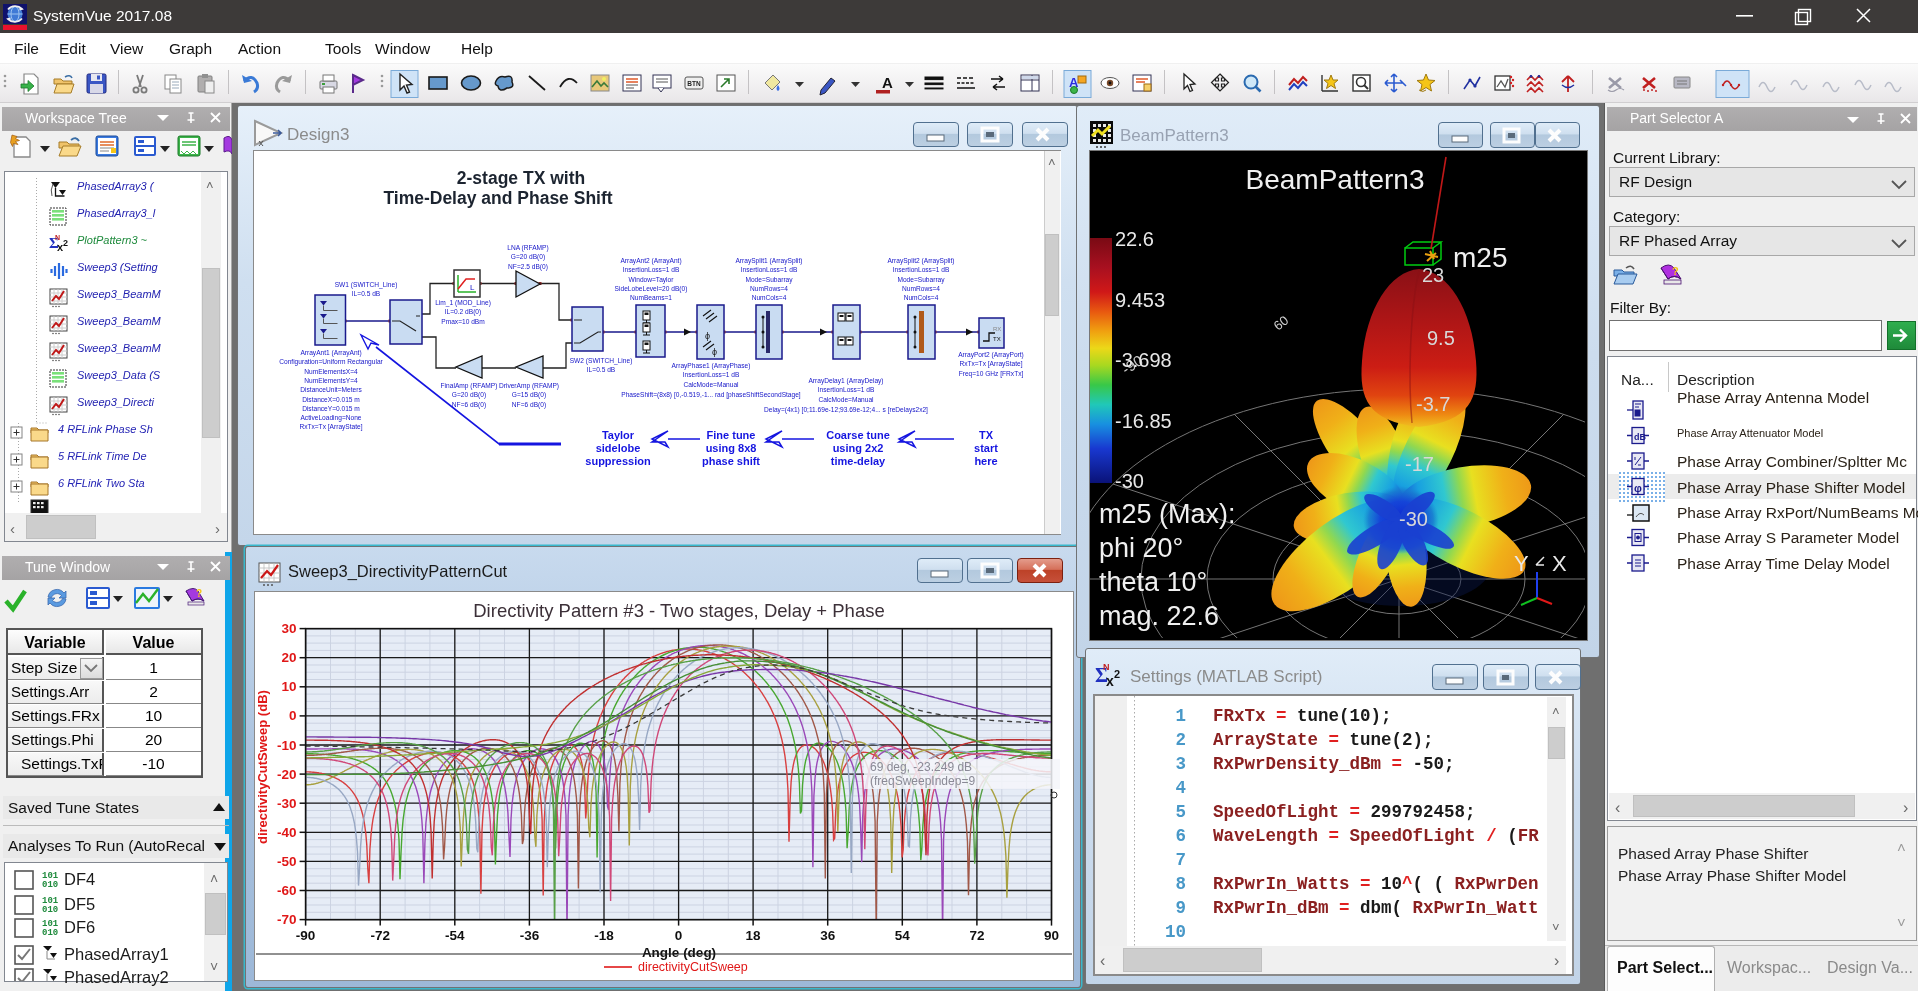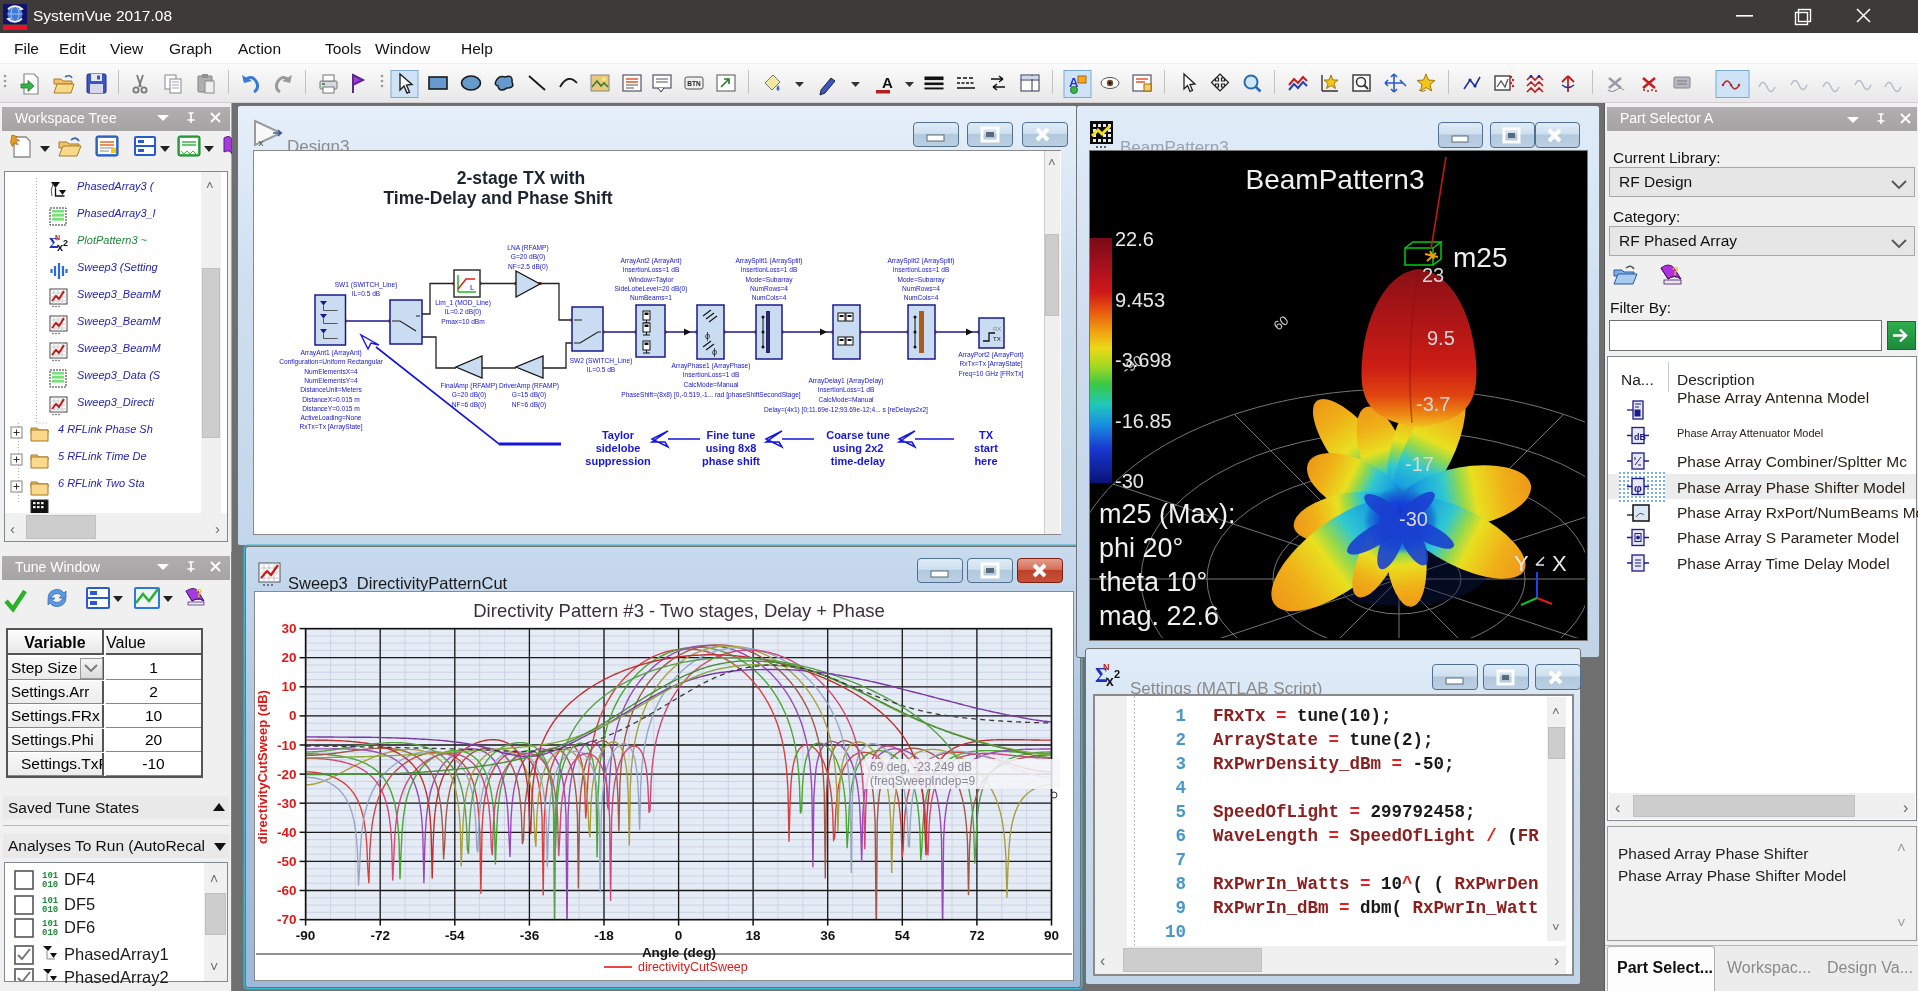--- a/index.html
+++ b/index.html
@@ -2,23 +2,23 @@
 <html><head><meta charset="utf-8"><style>
 * { margin:0; padding:0; box-sizing:border-box; }
 html,body { width:1918px; height:991px; overflow:hidden; font-family:"Liberation Sans", sans-serif; }
 #app { position:relative; width:1918px; height:991px; background:#6f6f6f; }
 .abs { position:absolute; }
 #titlebar { left:0; top:0; width:1918px; height:33px; background:#3d3a39; color:#fff; }
 #menubar { left:0; top:33px; width:1918px; height:31px; background:#ffffff; border-bottom:1px solid #f0f0f0;}
 .menuitem { position:absolute; top:7px; font-size:15.5px; color:#111; }
 #toolbar { left:0; top:64px; width:1918px; height:39px; background:linear-gradient(#fbfbfb,#e9e7e9); border-bottom:1px solid #d0ced0; }
 .panel { background:#f0f0f0; }
-.phdr { position:absolute; height:24px; background:linear-gradient(#b0aeaf,#a5a3a4); color:#fff; font-size:14px; line-height:23px; padding-left:13px; }
+.phdr { position:absolute; height:24px; background:linear-gradient(#b0aeaf,#a5a3a4); color:#fff; font-size:14px; line-height:23px; padding-left:23px; }
 .win { position:absolute; border:1px solid #707274; border-radius:3px; }
-.wtitle { position:absolute; font-size:17px; white-space:nowrap;margin-top:12px; }
+.wtitle { position:absolute; font-size:17px; white-space:nowrap; }
 .wbtn { position:absolute; width:46px; height:25px; border:1px solid #51708f; border-radius:4px;
   background:linear-gradient(#dfecf8 0%,#cfdfef 45%,#b3c9de 50%,#bccfe2 100%); }
 .wbtnr { background:linear-gradient(#e49c8c 0%,#d5705a 45%,#bd4228 50%,#c6503a 100%); border-color:#7c2010; }
 .scroll { background:#f0f0f0; }
 .sthumb { background:#cdcdcd; border:1px solid #c0c0c0; }
 .sarrow { color:#6a6a6a; font-size:13px; line-height:1; position:absolute; font-family:"Liberation Sans",sans-serif;}
 .tree-t { position:absolute; font-size:11px; color:#2323b4; white-space:nowrap;font-style:italic; }
 </style></head><body>
 <div id="app">
     <div id="titlebar" class="abs">
@@ -505,21 +505,21 @@
       <span class="tree-t" style="left:58px;top:374px">6 RFLink Two Sta</span>
       <div class="abs scroll" style="left:201px;top:69px;width:20px;height:369px"></div>
       <span class="sarrow" style="left:206px;top:76px">˄</span>
       <div class="abs sthumb" style="left:202px;top:165px;width:18px;height:170px"></div>
       <span class="sarrow" style="left:206px;top:420px">˅</span>
       <div class="abs scroll" style="left:5px;top:410px;width:222px;height:28px"></div>
       <span class="sarrow" style="left:10px;top:418px;font-size:15px">‹</span>
       <div class="abs sthumb" style="left:26px;top:412px;width:70px;height:24px"></div>
       <span class="sarrow" style="left:215px;top:418px;font-size:15px">›</span>
     </div>
-    <div id="tune" class="abs panel" style="left:0;top:552px;width:232px;height:439px;border-right:1px solid #0ea5e9">
+    <div id="tune" class="abs panel" style="left:0;top:552px;width:232px;height:439px;border-right:7px solid #0ea5e9">
       <div class="phdr" style="left:2px;top:4px;width:228px">Tune Window</div>
       <svg class="abs" style="left:155px;top:8px" width="72" height="16">
 <path d="M2 4 l6 6 6 -6 z" fill="#fff"></path>
 <g stroke="#fff" stroke-width="1.6" fill="none">
           <path d="M36 2 v7 M32.5 9 h7 M36 9 v3 M33.5 2 h5"></path>
         </g>
 <path d="M56 2 l9 9 M65 2 l-9 9" stroke="#fff" stroke-width="1.8"></path>
       </svg>
       <svg class="abs" style="left:0;top:33px" width="232" height="32">
 <path d="M6 16 l7 8 12 -18" stroke="#2ab22a" stroke-width="4.5" fill="none"></path>
@@ -543,21 +543,21 @@
 <path d="M163 11 l5 6 5 -6 z" fill="#222"></path>
 <g transform="translate(184,0)">
           <path d="M2 6 q8 -5 12 0 l6 10 q-6 -4 -12 0 z" fill="#a43ae0" stroke="#4a1a7a"></path>
           <path d="M2 6 l6 10 q6 -4 12 0" fill="none" stroke="#4a1a7a"></path>
           <rect x="4" y="17" width="16" height="3" fill="#e8e8e8" stroke="#4a1a7a" stroke-width="0.7"></rect>
           <text x="12" y="12" font-size="10" font-weight="bold" fill="#f5c518">?</text>
         </g>
 </svg>
       <div class="abs" style="left:6px;top:76px;width:197px;height:150px;border:2px solid #555;background:#fff"></div>
       <div class="abs" style="left:8px;top:78px;width:96px;height:25px;background:linear-gradient(#fdfdfd,#e8e8e8);border-right:2px solid #555;border-bottom:2px solid #555;font-size:16px;font-weight:bold;text-align:center;line-height:25px">Variable</div>
-      <div class="abs" style="left:106px;top:78px;width:95px;height:25px;background:linear-gradient(#fdfdfd,#e8e8e8);border-bottom:2px solid #555;font-size:16px;font-weight:normal;text-align:left;line-height:25px">Value</div>
+      <div class="abs" style="left:106px;top:78px;width:95px;height:25px;background:linear-gradient(#fdfdfd,#e8e8e8);border-bottom:2px solid #555;font-size:16px;font-weight:bold;text-align:center;line-height:25px">Value</div>
       <div class="abs" style="left:8px;top:105px;width:96px;height:23px;background:linear-gradient(#f8f8f8,#ececec);border-right:2px solid #555;border-bottom:1px solid #888;font-size:15.5px;padding-left:3px;line-height:22px;overflow:hidden">Step Size</div>
       <div class="abs" style="left:80px;top:106px;width:23px;height:21px;background:linear-gradient(#f4f4f4,#dcdcdc);border:1px solid #9a9a9a"></div>
       <svg class="abs" style="left:84px;top:112px" width="16" height="10">
         <path d="M1 1 l6 6 6 -6" stroke="#777" stroke-width="1.8" fill="none"></path>
       </svg>
       <div class="abs" style="left:106px;top:105px;width:95px;height:23px;background:#fff;border-bottom:1px solid #888;font-size:15.5px;text-align:center;line-height:22px">1</div>
       <div class="abs" style="left:8px;top:129px;width:96px;height:23px;background:linear-gradient(#f8f8f8,#ececec);border-right:2px solid #555;border-bottom:1px solid #888;font-size:15px;padding-left:3px;line-height:22px;overflow:hidden">Settings.Arr</div>
       <div class="abs" style="left:106px;top:129px;width:95px;height:23px;background:#fff;border-bottom:1px solid #888;font-size:15.5px;text-align:center;line-height:22px">2</div>
       <div class="abs" style="left:8px;top:153px;width:96px;height:23px;background:linear-gradient(#f8f8f8,#ececec);border-right:2px solid #555;border-bottom:1px solid #888;font-size:15.5px;padding-left:3px;line-height:22px;overflow:hidden">Settings.FRx</div>
       <div class="abs" style="left:106px;top:153px;width:95px;height:23px;background:#fff;border-bottom:1px solid #888;font-size:15.5px;text-align:center;line-height:22px">10</div>

